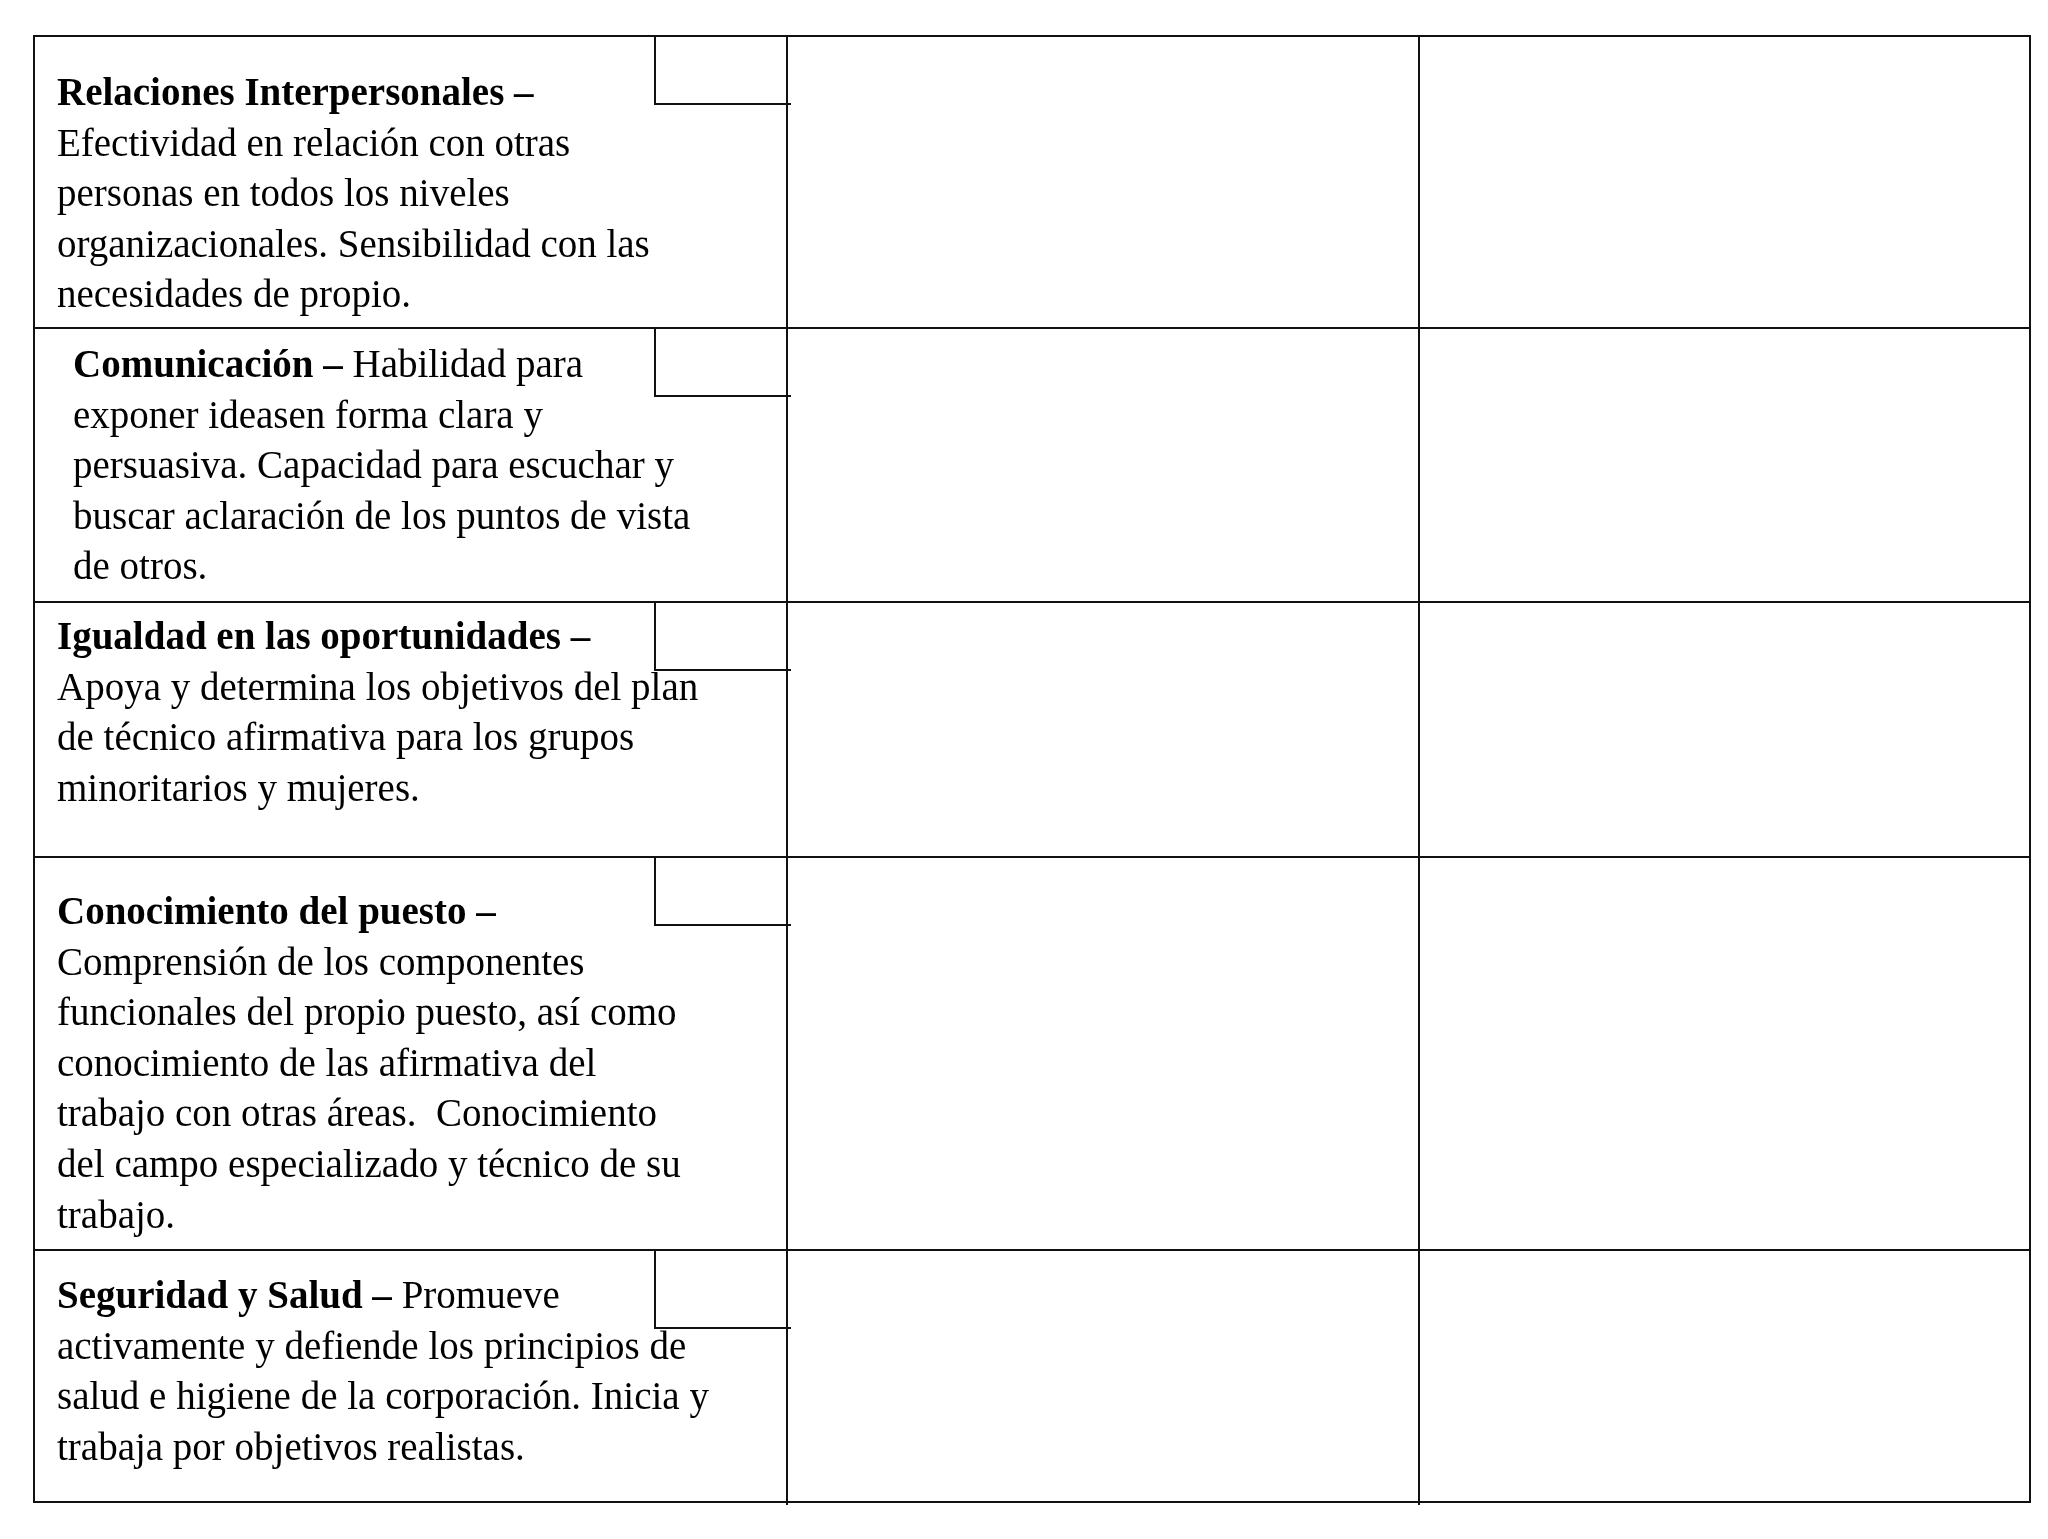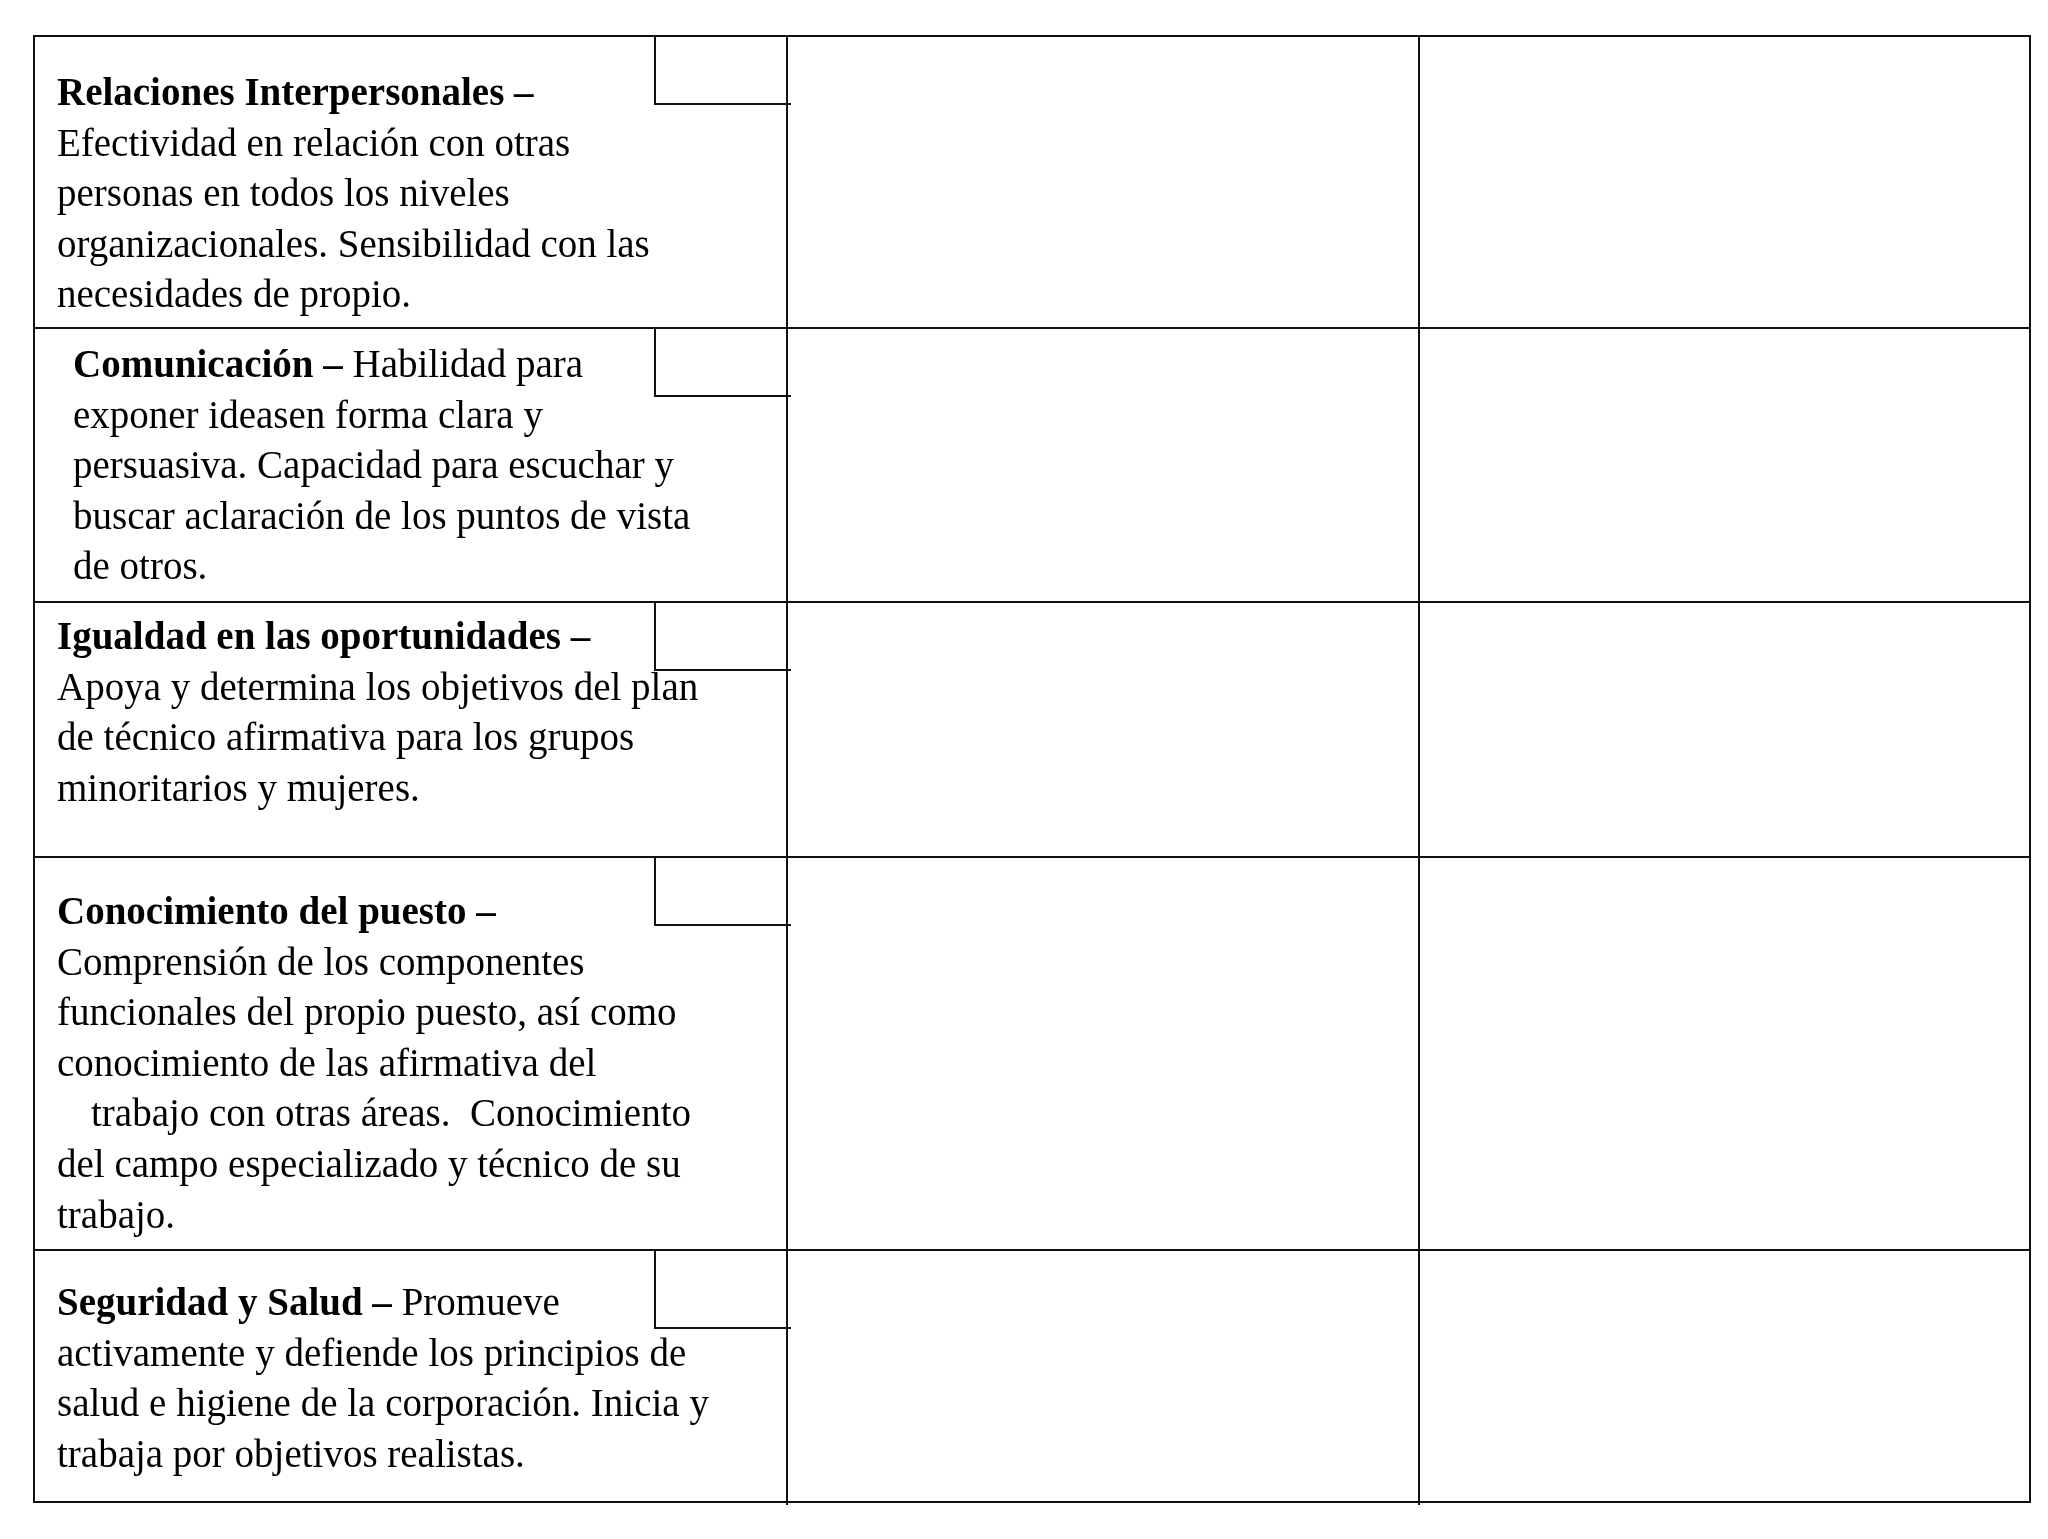--- a/index.html
+++ b/index.html
@@ -113,33 +113,33 @@
     <div class="cell c3"></div>
   </div>
 
   <div class="row" style="top:819px; height:393px;">
     <div class="cell c1">
       <div class="text" style="top:28px;">
         <span class="line"><span class="title">Conocimiento del puesto –</span><span></span></span>
         <span class="line">Comprensión de los componentes</span>
         <span class="line">funcionales del propio puesto, así como</span>
         <span class="line">conocimiento de las afirmativa del</span>
-        <span class="line" style="white-space:pre;margin-left:34px;">trabajo con otras áreas.  Conocimiento</span>
+        <span class="line" style="white-space:pre;">trabajo con otras áreas.  Conocimiento</span>
         <span class="line">del campo especializado y técnico de su</span>
         <span class="line">trabajo.</span>
       </div>
       <div class="checkbox"></div>
     </div>
     <div class="cell c2"></div>
     <div class="cell c3"></div>
   </div>
 
   <div class="row" style="top:1212px; height:256px;">
     <div class="cell c1">
-      <div class="text" style="top:26px;">
+      <div class="text" style="top:19px;">
         <span class="line"><span class="title">Seguridad y Salud –</span><span> Promueve</span></span>
         <span class="line">activamente y defiende los principios de</span>
         <span class="line">salud e higiene de la corporación. Inicia y</span>
         <span class="line">trabaja por objetivos realistas.</span>
       </div>
       <div class="checkbox" style="height:78px;"></div>
     </div>
     <div class="cell c2"></div>
     <div class="cell c3"></div>
   </div>

